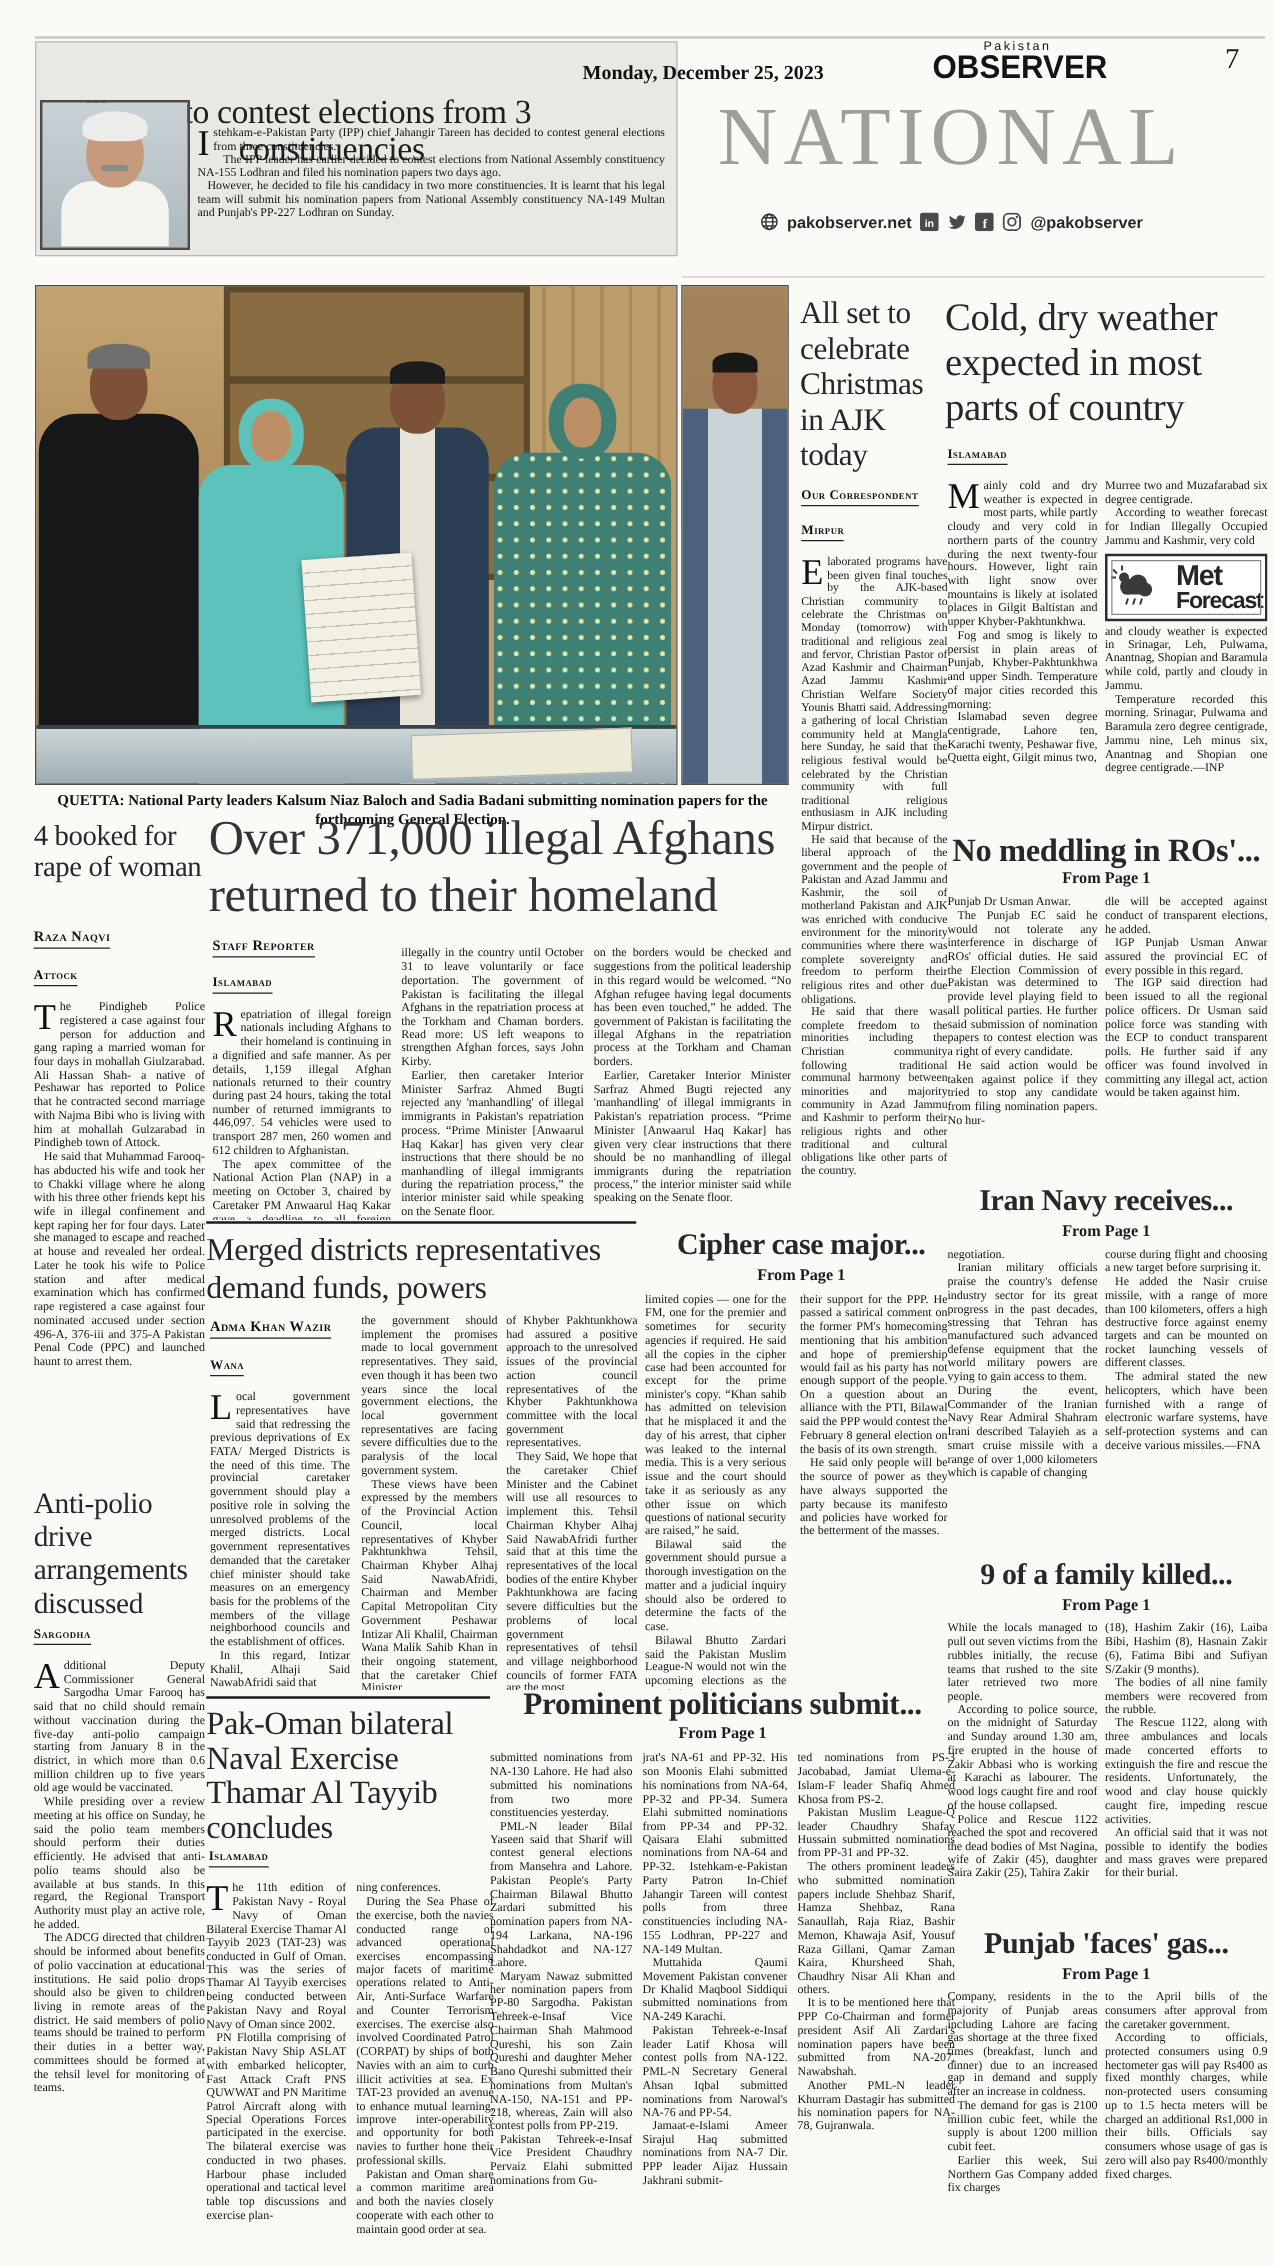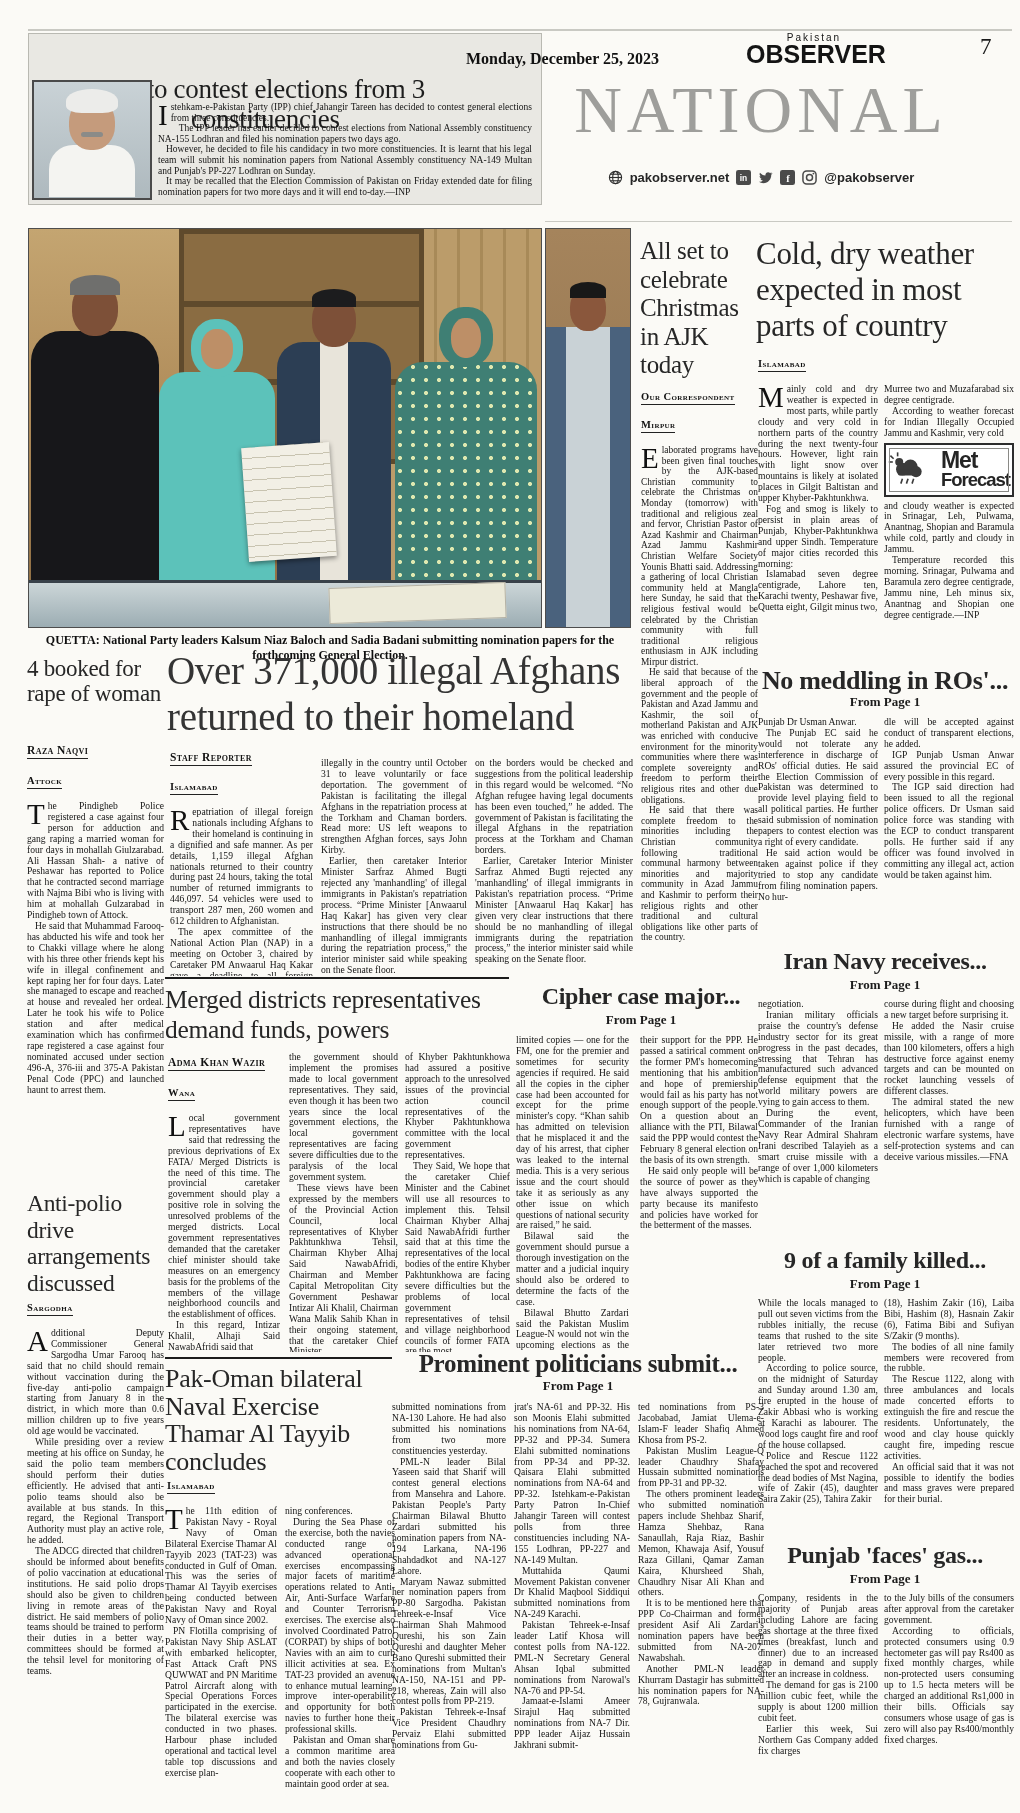--- a/index.html
+++ b/index.html
@@ -195,21 +195,20 @@
     <div class="hl" id="t-head">Tareen to contest elections from 3 constituencies</div>
   </div>
   <div id="t-photo">
     <div class="pt-head"></div>
     <div class="pt-torso"></div>
   </div>
   <div class="bd dc" id="t-body">
       <p>Istehkam-e-Pakistan Party (IPP) chief Jahangir Tareen has decided to contest general elections from three constituencies.</p>
       <p>The IPP leader has earlier decided to contest elections from National Assembly constituency NA-155 Lodhran and filed his nomination papers two days ago.</p>
       <p>However, he decided to file his candidacy in two more constituencies. It is learnt that his legal team will submit his nomination papers from National Assembly constituency NA-149 Multan and Punjab's PP-227 Lodhran on Sunday.</p>
-      <p>It may be recalled that the Election Commission of Pakistan on Friday extended date for filing nomination papers for two more days and it will end to-day.—INP</p>
     </div>
 
   <div id="m-date">Monday, December 25, 2023</div>
   <div id="m-brand">
     <div class="b1">Pakistan</div>
     <div class="b2">OBSERVER</div>
   </div>
   <div id="m-pagenum">7</div>
   <div id="m-national">NATIONAL</div>
   <div id="m-social">
@@ -407,21 +406,21 @@
     </div>
 
   <div class="hl ch" id="gas-h">Punjab 'faces' gas...</div>
   <div class="fp" id="gas-fp">From Page 1</div>
   <div class="bd" id="gas-b1">
       <p>Company, residents in the majority of Punjab areas including Lahore are facing gas shortage at the three fixed times (breakfast, lunch and dinner) due to an increased gap in demand and supply after an increase in coldness.</p>
       <p>The demand for gas is 2100 million cubic feet, while the supply is about 1200 million cubit feet.</p>
       <p>Earlier this week, Sui Northern Gas Company added fix charges</p>
     </div>
   <div class="bd" id="gas-b2">
-      <p>to the July bills of the consumers after approval from the caretaker government.</p>
+      <p>to the April bills of the consumers after approval from the caretaker government.</p>
       <p>According to officials, protected consumers using 0.9 hectometer gas will pay Rs400 as fixed monthly charges, while non-protected users consuming up to 1.5 hecta meters will be charged an additional Rs1,000 in their bills. Officials say consumers whose usage of gas is zero will also pay Rs400/monthly fixed charges.</p>
     </div>
 
   <div class="rule" id="mg-rule"></div>
   <div class="hl" id="mg-h">Merged districts representatives demand funds, powers</div>
   <span class="kick" id="mg-by">Adma Khan Wazir</span>
   <span class="kick loc" id="mg-loc">Wana</span>
   <div class="bd dc" id="mg-b1">
       <p>Local government representatives have said that redressing the previous deprivations of Ex FATA/ Merged Districts is the need of this time. The provincial caretaker government should play a positive role in solving the unresolved problems of the merged districts. Local government representatives demanded that the caretaker chief minister should take measures on an emergency basis for the problems of the members of the village neighborhood councils and the establishment of offices.</p>
       <p>In this regard, Intizar Khalil, Alhaji Said NawabAfridi said that</p>

